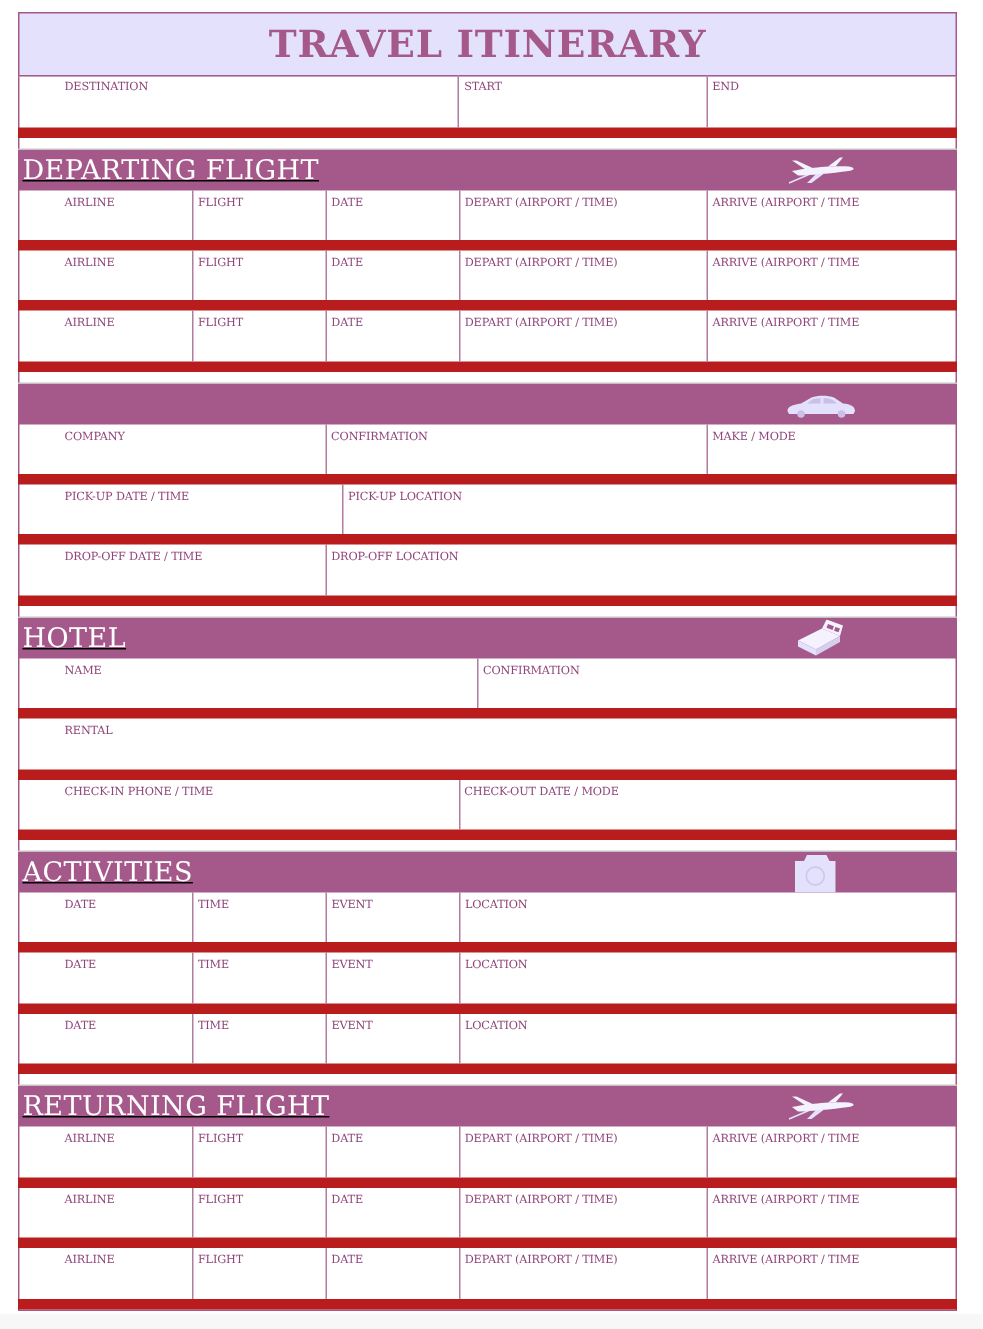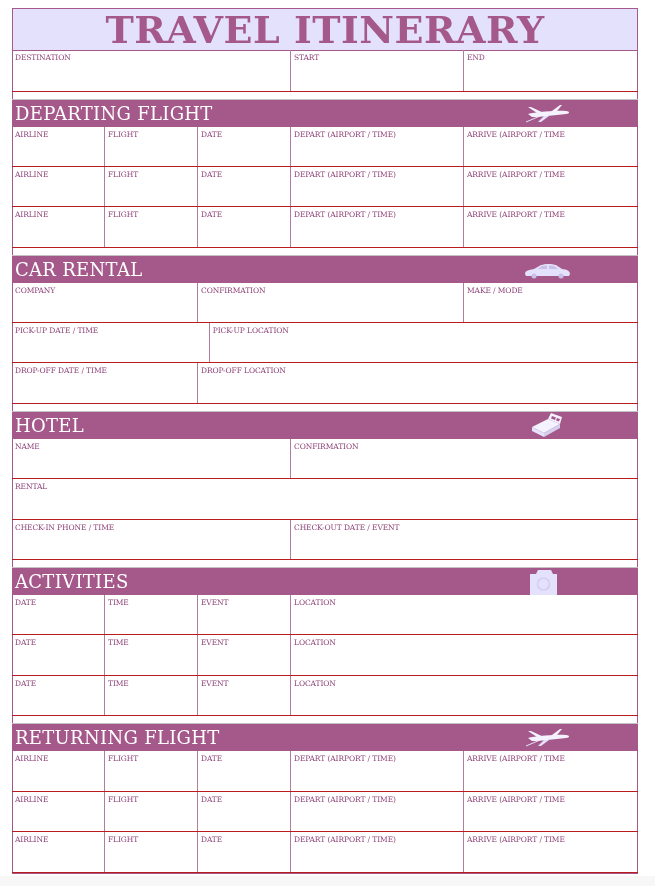--- a/index.html
+++ b/index.html
@@ -1,25 +1,25 @@
 <!DOCTYPE html>
 <html><head>
 <meta charset="utf-8">
 <style>
   html, body { margin:0; padding:0; background:#ffffff; }
   body { width:655px; height:886px; position:relative; overflow:hidden; font-family:"DejaVu Serif", serif; }
   .page { position:absolute; left:12px; top:8px; width:626px; height:866px; border:1px solid #a5598a; box-sizing:border-box; border-top:none; }
   .title-band { position:absolute; left:12px; top:8px; width:626px; height:43px; background:#e3e1fb; border:1px solid #a5598a; box-sizing:border-box; display:flex; align-items:center; justify-content:center; }
-  .title-band span { color:#a5598a; font-family:"DejaVu Serif", serif; font-weight:bold; font-size:38px; letter-spacing:0.5px; }
-  .grid-row { position:absolute; left:12px; width:626px; display:flex; box-sizing:border-box; border-bottom:1px solid #b91c1c; }
+  .title-band span { color:#a5598a; font-family:"DejaVu Serif", serif; font-weight:bold; font-size:25px; letter-spacing:0.5px; }
+  .grid-row { position:absolute; left:12px; width:626px; display:flex; box-sizing:border-box; border-bottom:7px solid #b91c1c;padding-left:28px; }
   .cell { position:relative; height:100%; box-sizing:border-box; border-right:1px solid #b07ca0; padding:3px 3px; }
   .cell:last-child { border-right:none; }
   .cell .lbl { font-size:7.5px; color:#8f4479; font-family:"DejaVu Serif", serif; white-space:nowrap; display:block; letter-spacing:-0.1px; }
   .gap { position:absolute; left:12px; width:626px; height:8px; border-bottom:1px solid #c7c1c5; box-sizing:border-box; }
-  .section-header { position:absolute; left:12px; width:626px; height:27px; background:#a5598a; display:flex; align-items:center; box-sizing:border-box; padding-left:3px; }
+  .section-header { position:absolute; left:12px; width:626px; height:27px; background:#a5598a; display:flex; align-items:center; box-sizing:border-box; padding-left:3px;text-decoration:underline; }
   .section-header .stitle { color:#ffffff; font-size:18px; font-family:"DejaVu Serif", serif; letter-spacing:0.3px; }
   .section-header .icon { position:absolute; right:66px; top:2px; width:50px; height:23px; display:flex; align-items:center; justify-content:center; }
   .bottom-shade { position:absolute; left:0; top:876px; width:655px; height:10px; background:#f7f7f7; }
 </style>
 </head>
 <body>
 
 <div class="page"></div>
 
 <div class="title-band">
@@ -98,21 +98,20 @@
   <div class="cell" style="width:173px;">
       <span class="lbl">DEPART (AIRPORT / TIME)</span>
     </div>
   <div class="cell" style="width:174px;">
       <span class="lbl">ARRIVE (AIRPORT / TIME</span>
     </div>
 </div>
 <div class="gap" style="top:248px;"></div>
 
 <div class="section-header" style="top:256px;">
-  <span class="stitle">CAR RENTAL</span>
   <span class="icon">
     <svg width="50" height="20" viewBox="0 0 50 20">
         <path d="M3 14 C3 11 6 10 12 9 L19 5 C23 3.5 30 3.5 34 5 L40 9 C45 9.5 48 11 48 14 L47 16 L4 16 Z" fill="#e3e1fb"></path>
         <path d="M20 6 L25 5.5 L25 9 L16 9 Z M27 5.5 C31 5.5 33 6 36 9 L27 9 Z" fill="#c9bfe8"></path>
         <circle cx="12" cy="16" r="2.5" fill="#c9bfe8"></circle>
         <circle cx="39" cy="16" r="2.5" fill="#c9bfe8"></circle>
       </svg>
   </span>
 </div>
 <div class="grid-row" style="top:283px;height:40px;">
@@ -167,21 +166,21 @@
 <div class="grid-row" style="top:479px;height:41px;">
   <div class="cell" style="width:626px;">
       <span class="lbl">RENTAL</span>
     </div>
 </div>
 <div class="grid-row" style="top:520px;height:40px;">
   <div class="cell" style="width:279px;">
       <span class="lbl">CHECK-IN PHONE / TIME</span>
     </div>
   <div class="cell" style="width:347px;">
-      <span class="lbl">CHECK-OUT DATE / EVENT</span>
+      <span class="lbl">CHECK-OUT DATE / MODE</span>
     </div>
 </div>
 <div class="gap" style="top:560px;"></div>
 
 <div class="section-header" style="top:568px;">
   <span class="stitle">ACTIVITIES</span>
   <span class="icon">
     <svg width="50" height="26" viewBox="0 0 50 26">
         <path d="M8 5 L14 5 L16 1 L29 1 L31 5 L35 5 L35 26 L8 26 Z" fill="#e3e1fb"></path>
         <circle cx="21.5" cy="15" r="6" fill="none" stroke="#d1c8ee" stroke-width="1.2"></circle>

